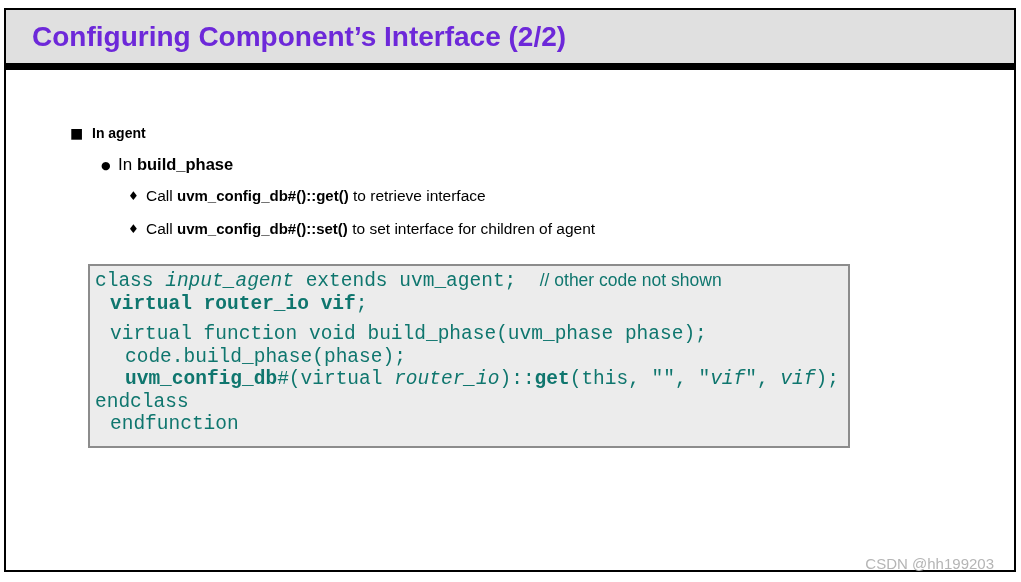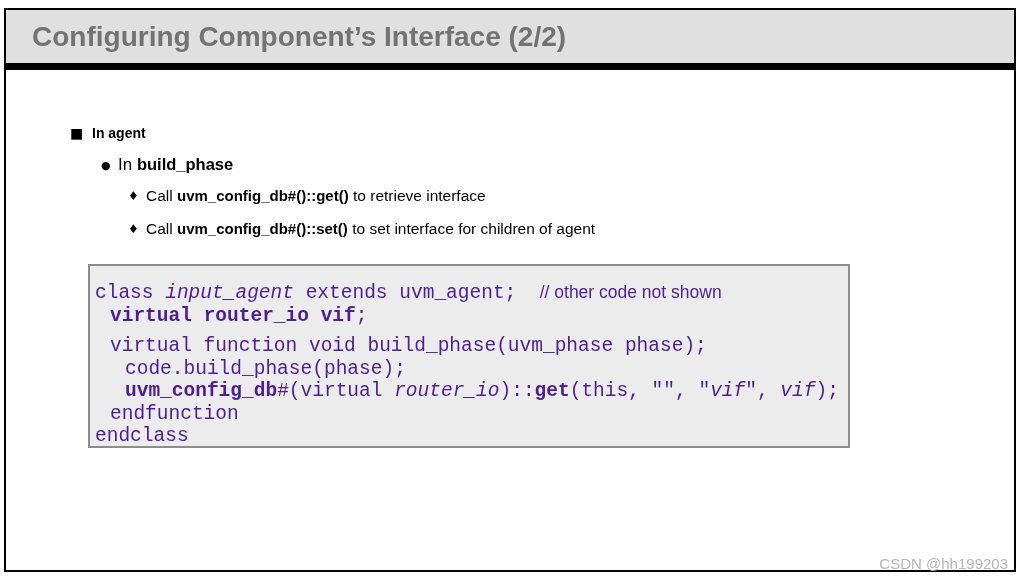--- a/index.html
+++ b/index.html
@@ -21,21 +21,21 @@
     background: #e0e0e0;
     border-bottom: 7px solid #000;
     display: flex;
     align-items: center;
     padding-left: 26px;
   }
   .title {
     font-size: 28px;
     font-weight: 700;
     letter-spacing: 0px;
-    color: #737373;
+    color: #6d28d9;
     font-family: "Liberation Sans", sans-serif;
   }
 
   .body { position: relative; height: 493px; }
 
   .bullet-row { display: flex; align-items: center; }
   .marker {
     font-family: "DejaVu Sans", sans-serif;
     color: #000;
     flex: 0 0 auto;
@@ -60,45 +60,45 @@
   .rich { white-space: pre; }
   .seg-sans { font-family: Liberation Sans, sans-serif; }
   .seg-monob { font-family: Liberation Sans, sans-serif; font-weight: 700; }
 
   .codebox {
     margin: 24px 0 0 82px;
     width: 762px;
     height: 184px;
     background: #ececec;
     border: 2px solid #8c8c8c;
-    padding: 15px 0 0 5px;
+    padding: 3px 0 0 5px;
     font-family: "Liberation Mono", monospace;
     font-size: 19.5px;
     line-height: 22.5px;
-    color: #4c1d95;
+    color: #0f766e;
     overflow: hidden;
   }
   .code-line { white-space: pre; }
   .seg-n  { }
   .seg-b  { font-weight: 700; }
   .seg-i  { font-style: italic; }
   .seg-bi { font-weight: 700; }
   .seg-c  { font-family: "Liberation Sans", sans-serif; font-size: 17.5px; }
 
   .pagenum {
     position: absolute;
     right: 42px; bottom: 10px;
     font-size: 20px;
     font-weight: 700;
     color: #000;
   }
 
   .watermark {
     position: absolute;
-    right: 13px; top: 555px;
+    right: 27px; top: 555px;
     font-size: 15px;
     color: #b5b5b5;
     z-index: 5;
   }
 </style>
 </head>
 <body>
 
 <div class="page">
   <div class="slide">
@@ -128,22 +128,22 @@
         <span class="marker">♦</span>
         <span class="rich"><span class="seg-sans">Call </span><span class="seg-monob">uvm_config_db#()::set()</span><span class="seg-sans"> to set interface for children of agent</span></span>
       </div>
 
       <div class="codebox">
           <div class="code-line" style="padding-left: 0px;"><span class="seg-n">class </span><span class="seg-i">input_agent</span><span class="seg-n"> extends uvm_agent;  </span><span class="seg-c">// other code not shown</span></div>
           <div class="code-line" style="padding-left: 15px;"><span class="seg-b">virtual </span><span class="seg-bi">router_io vif</span><span class="seg-n">;</span></div>
           <div class="code-line" style="padding-left: 15px; margin-top: 8px;"><span class="seg-n">virtual function void build_phase(uvm_phase phase);</span></div>
           <div class="code-line" style="padding-left: 30px;"><span class="seg-n">code.build_phase(phase);</span></div>
           <div class="code-line" style="padding-left: 30px;"><span class="seg-b">uvm_config_db</span><span class="seg-n">#(virtual </span><span class="seg-i">router_io</span><span class="seg-n">)::</span><span class="seg-b">get</span><span class="seg-n">(this, "", "</span><span class="seg-i">vif</span><span class="seg-n">", </span><span class="seg-i">vif</span><span class="seg-n">);</span></div>
+          <div class="code-line" style="padding-left: 0px;"><span class="seg-n">endclass</span></div>
           <div class="code-line" style="padding-left: 15px;"><span class="seg-n">endfunction</span></div>
-          <div class="code-line" style="padding-left: 0px;"><span class="seg-n">endclass</span></div>
         </div>
 
       <div class="pagenum">5- 13</div>
     </div>
   </div>
 
   <div class="watermark">CSDN @hh199203</div>
 </div>
 
 </body></html>

